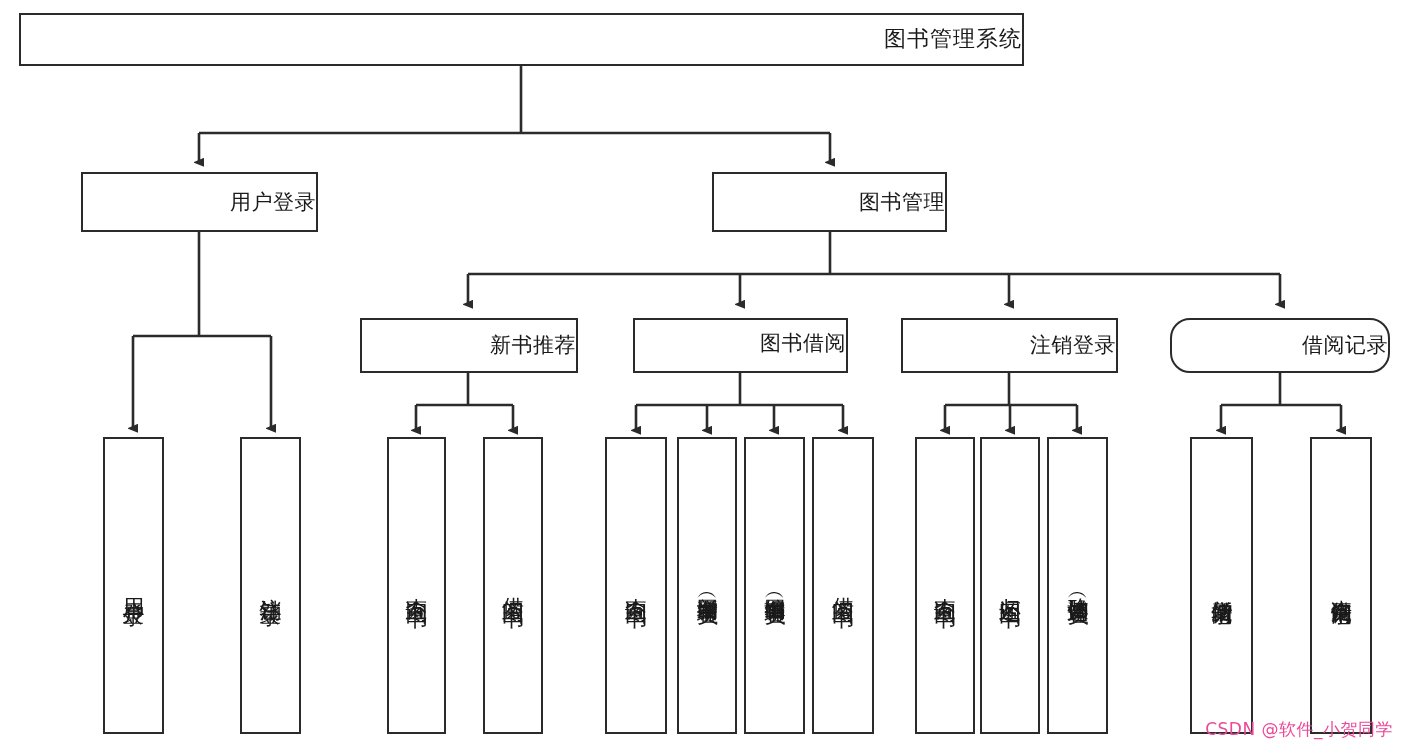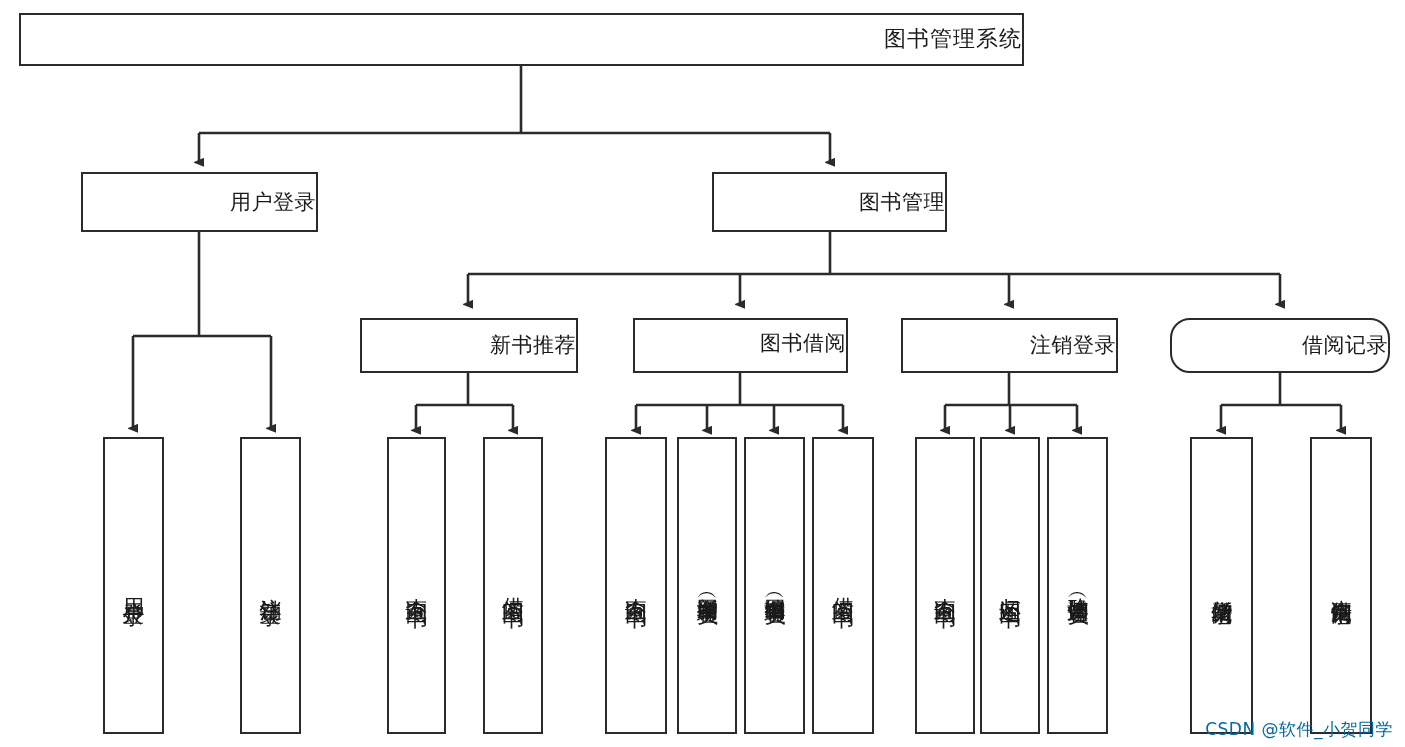--- a/index.html
+++ b/index.html
@@ -66,21 +66,21 @@
   }
   .node.vert.tall-text .node-label {
     font-size: 21px;
     letter-spacing: 1px;
   }
   .watermark {
     position: absolute;
     right: 12px;
     bottom: 6px;
     font-size: 17px;
-    color: #0369a1;
+    color: #ec4899;
     white-space: nowrap;
     letter-spacing: 0.5px;
     font-family: "DejaVu Sans", "Liberation Sans", sans-serif;
   }
 </style>
 </head>
 <body>
 
 <div id="diagram-root">
 

